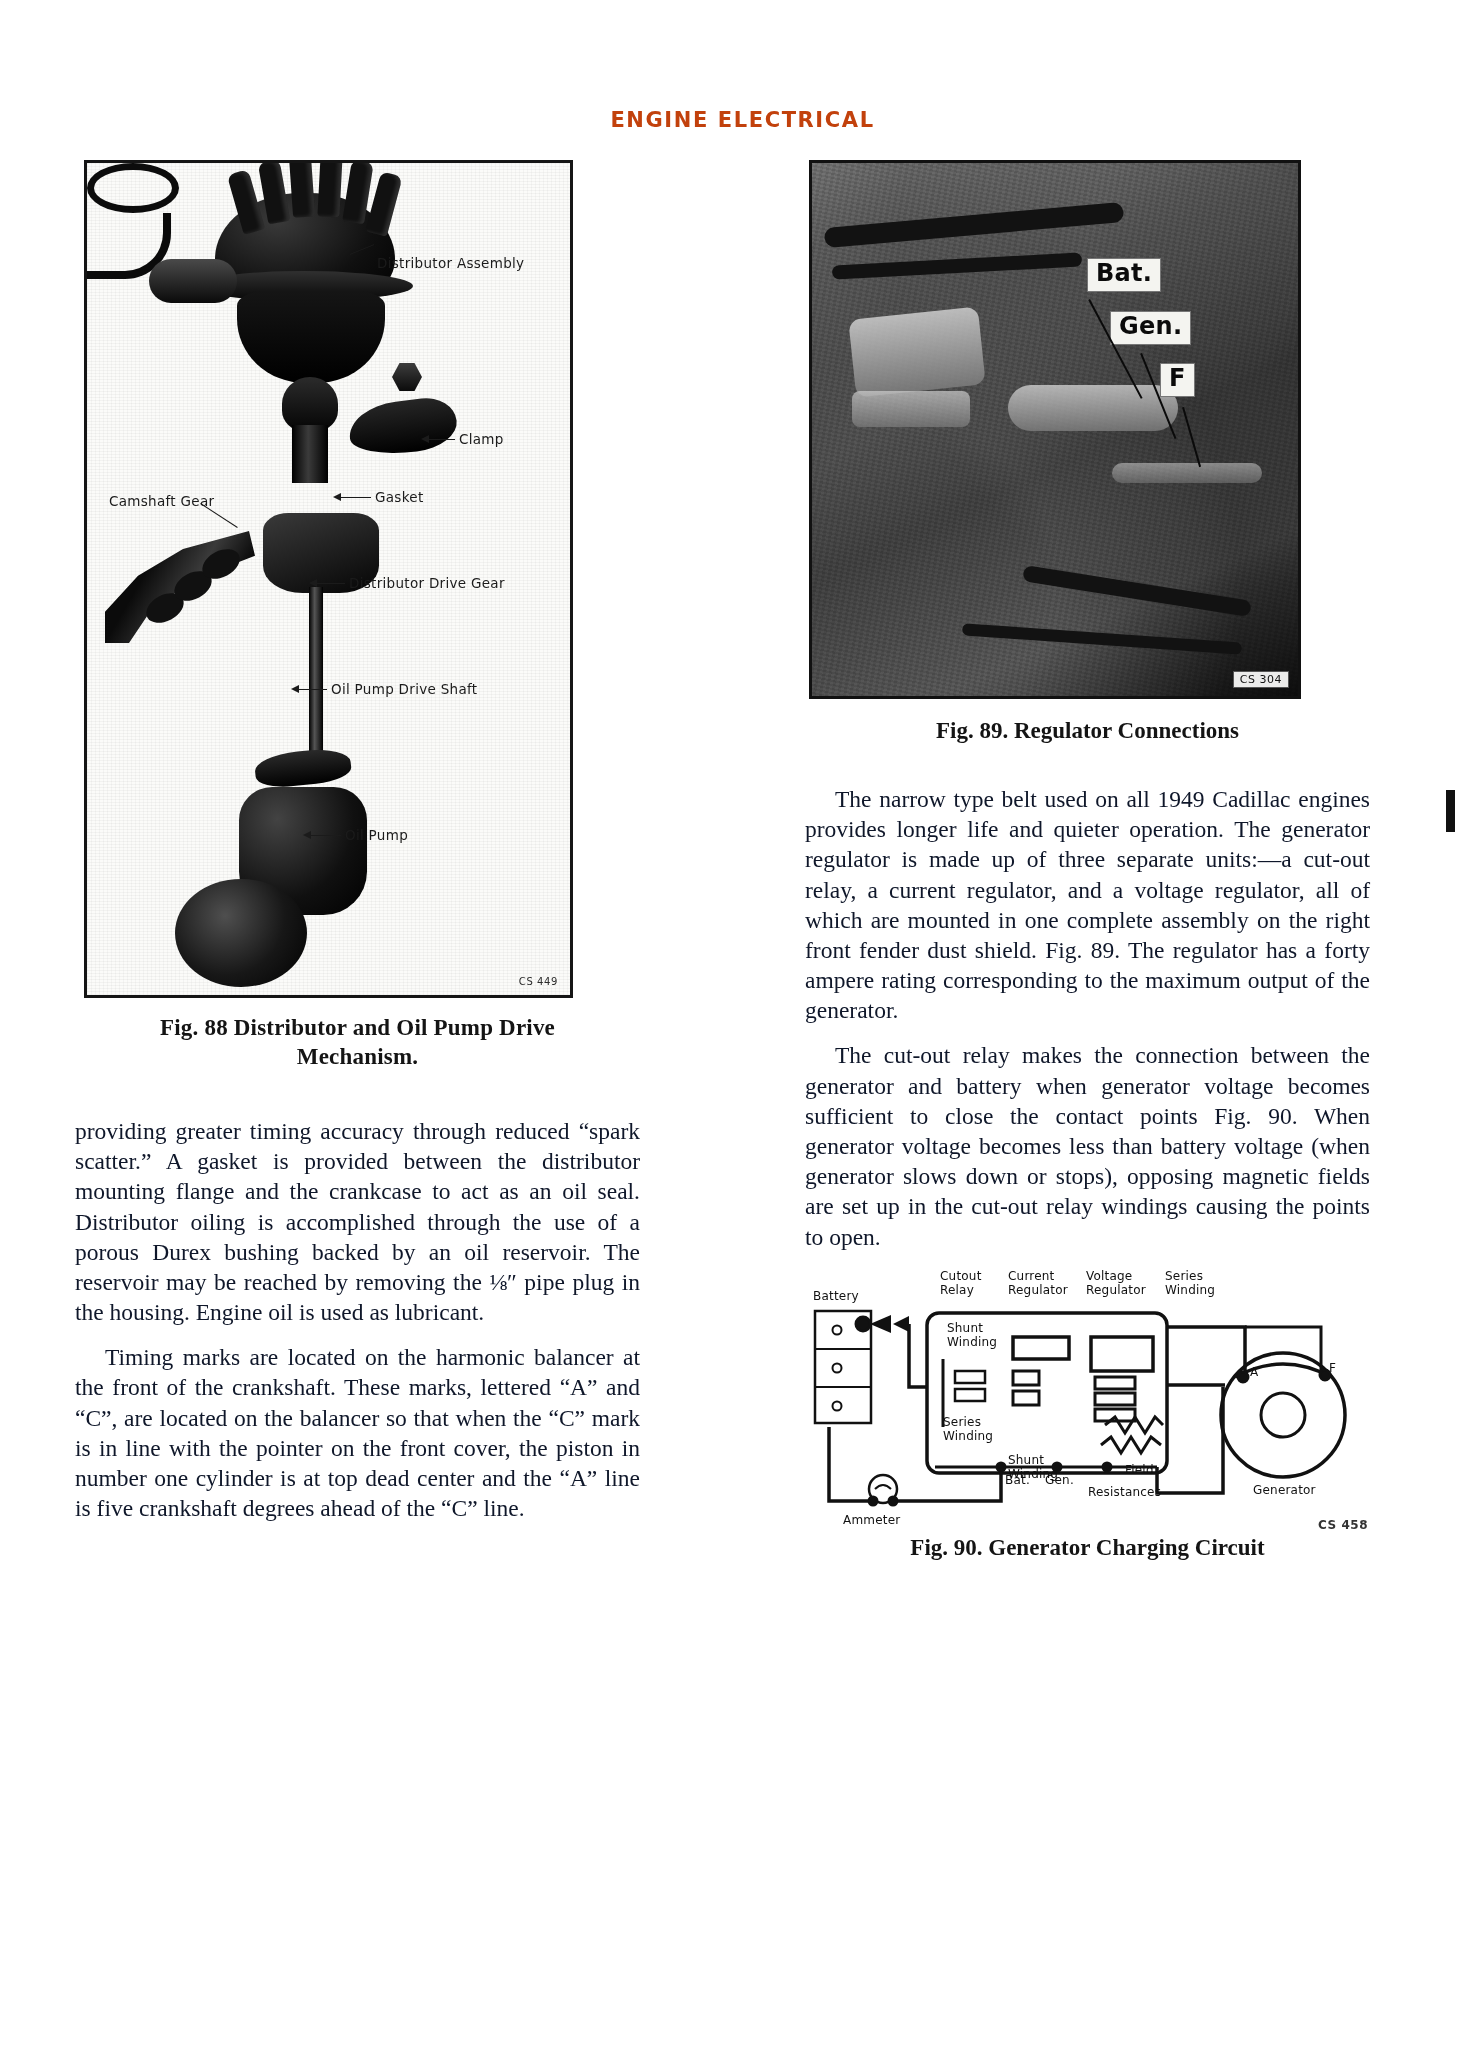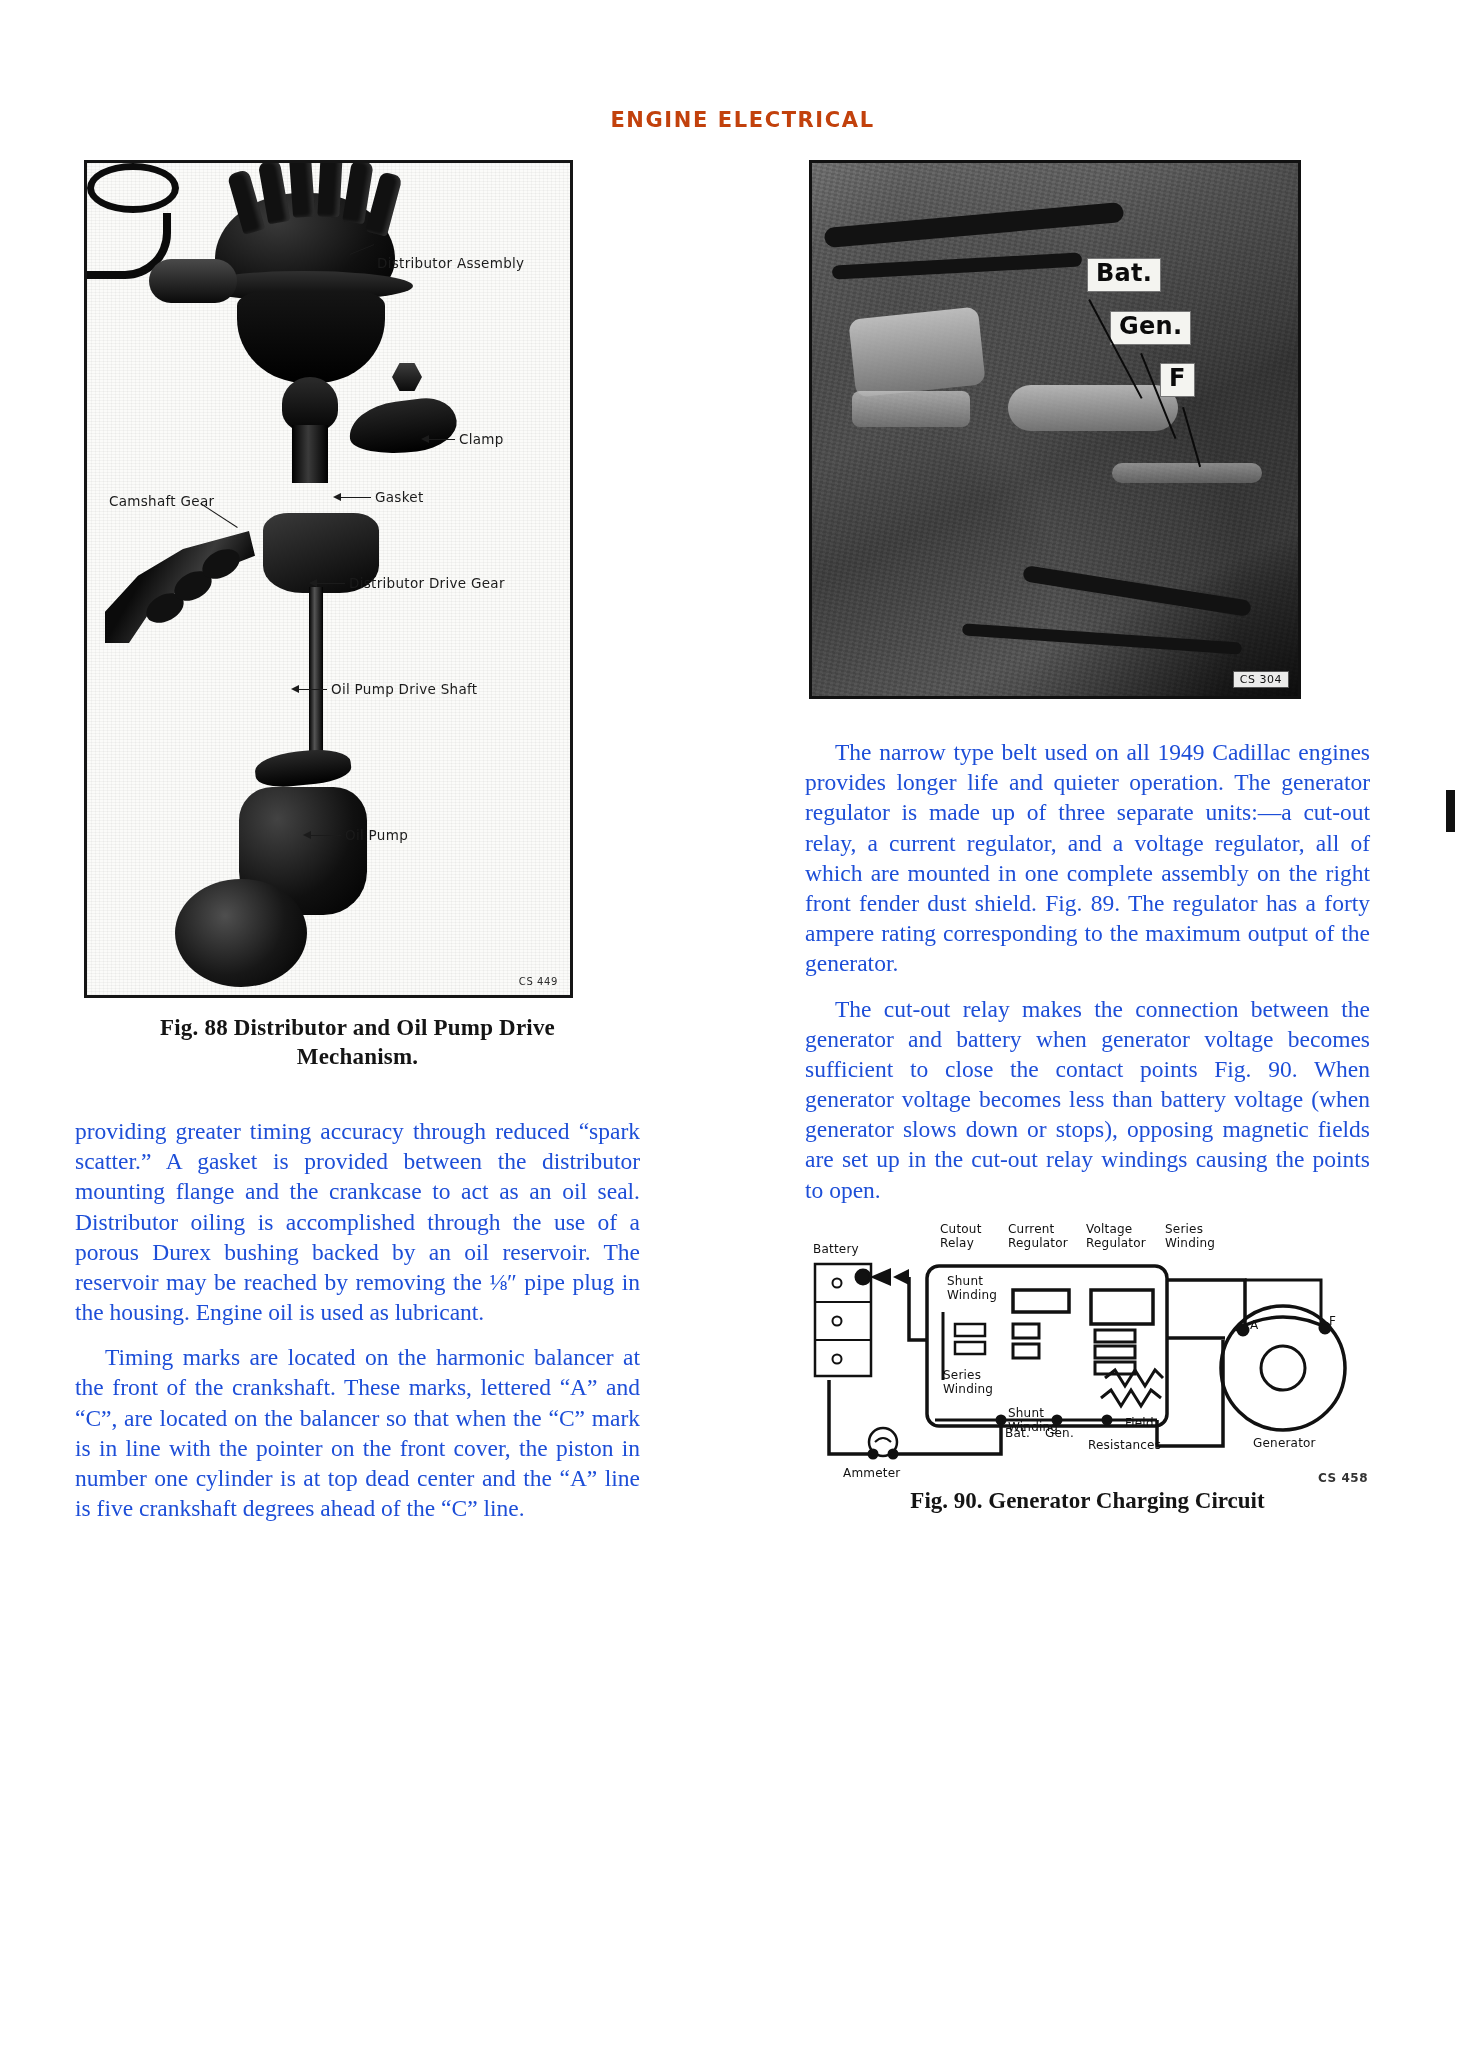--- a/index.html
+++ b/index.html
@@ -150,21 +150,21 @@
     font-weight:700;font-size:23px;line-height:1.26;
     text-align:center;margin-top:16px;color:#141414;
   }
   .figcap.cap88{letter-spacing:.2px;}
 
   
   .body p{
     font-size:23.5px;line-height:1.285;
     text-align:justify;
     margin:8px 0 15px 0;
-    color:#1d4ed8;
+    color:#0f172a;
     hyphens:none;
   }
   .body p.ind{text-indent:30px;}
   .body p.noind{text-indent:0;}
 
   
   .fig89-frame{
     position:relative;width:486px;height:533px;margin-left:4px;
     border:3px solid #111;
     background:#2b2b2b;
@@ -319,20 +319,21 @@
       <div class="tag" style="left:298px;top:148px;">Gen.</div>
       <div class="tag" style="left:348px;top:200px;">F</div>
 
       <div class="tagline" style="left:278px;top:136px;width:112px;transform:rotate(62deg);"></div>
       <div class="tagline" style="left:330px;top:190px;width:92px;transform:rotate(68deg);"></div>
       <div class="tagline" style="left:372px;top:244px;width:62px;transform:rotate(74deg);"></div>
 
       <div class="stampbox">CS 304</div>
     </div>
 
+    <div class="figcap" style="margin-top:18px;">Fig. 89.   Regulator Connections</div>
 
     <div class="body" style="margin-top:38px;">
       <p class="ind">The narrow type belt used on all 1949 Cadillac engines provides longer life and quieter operation. The generator regulator is made up of three separate units:—a cut-out relay, a current regulator, and a voltage regulator, all of which are mounted in one complete assembly on the right front fender dust shield. Fig. 89.   The regulator has a forty ampere rating corresponding to the maximum output of the generator.</p>
       <p class="ind">The cut-out relay makes the connection between the generator and battery when generator voltage becomes sufficient to close the contact points  Fig. 90.   When generator voltage becomes less than battery voltage (when generator slows down or stops), opposing magnetic fields are set up in the cut-out relay windings causing the points to open.</p>
     </div>
 
     <div class="fig90">
       <svg viewBox="0 0 565 265" width="565" height="265">
         <g fill="none" stroke="#111" stroke-width="3">
 

